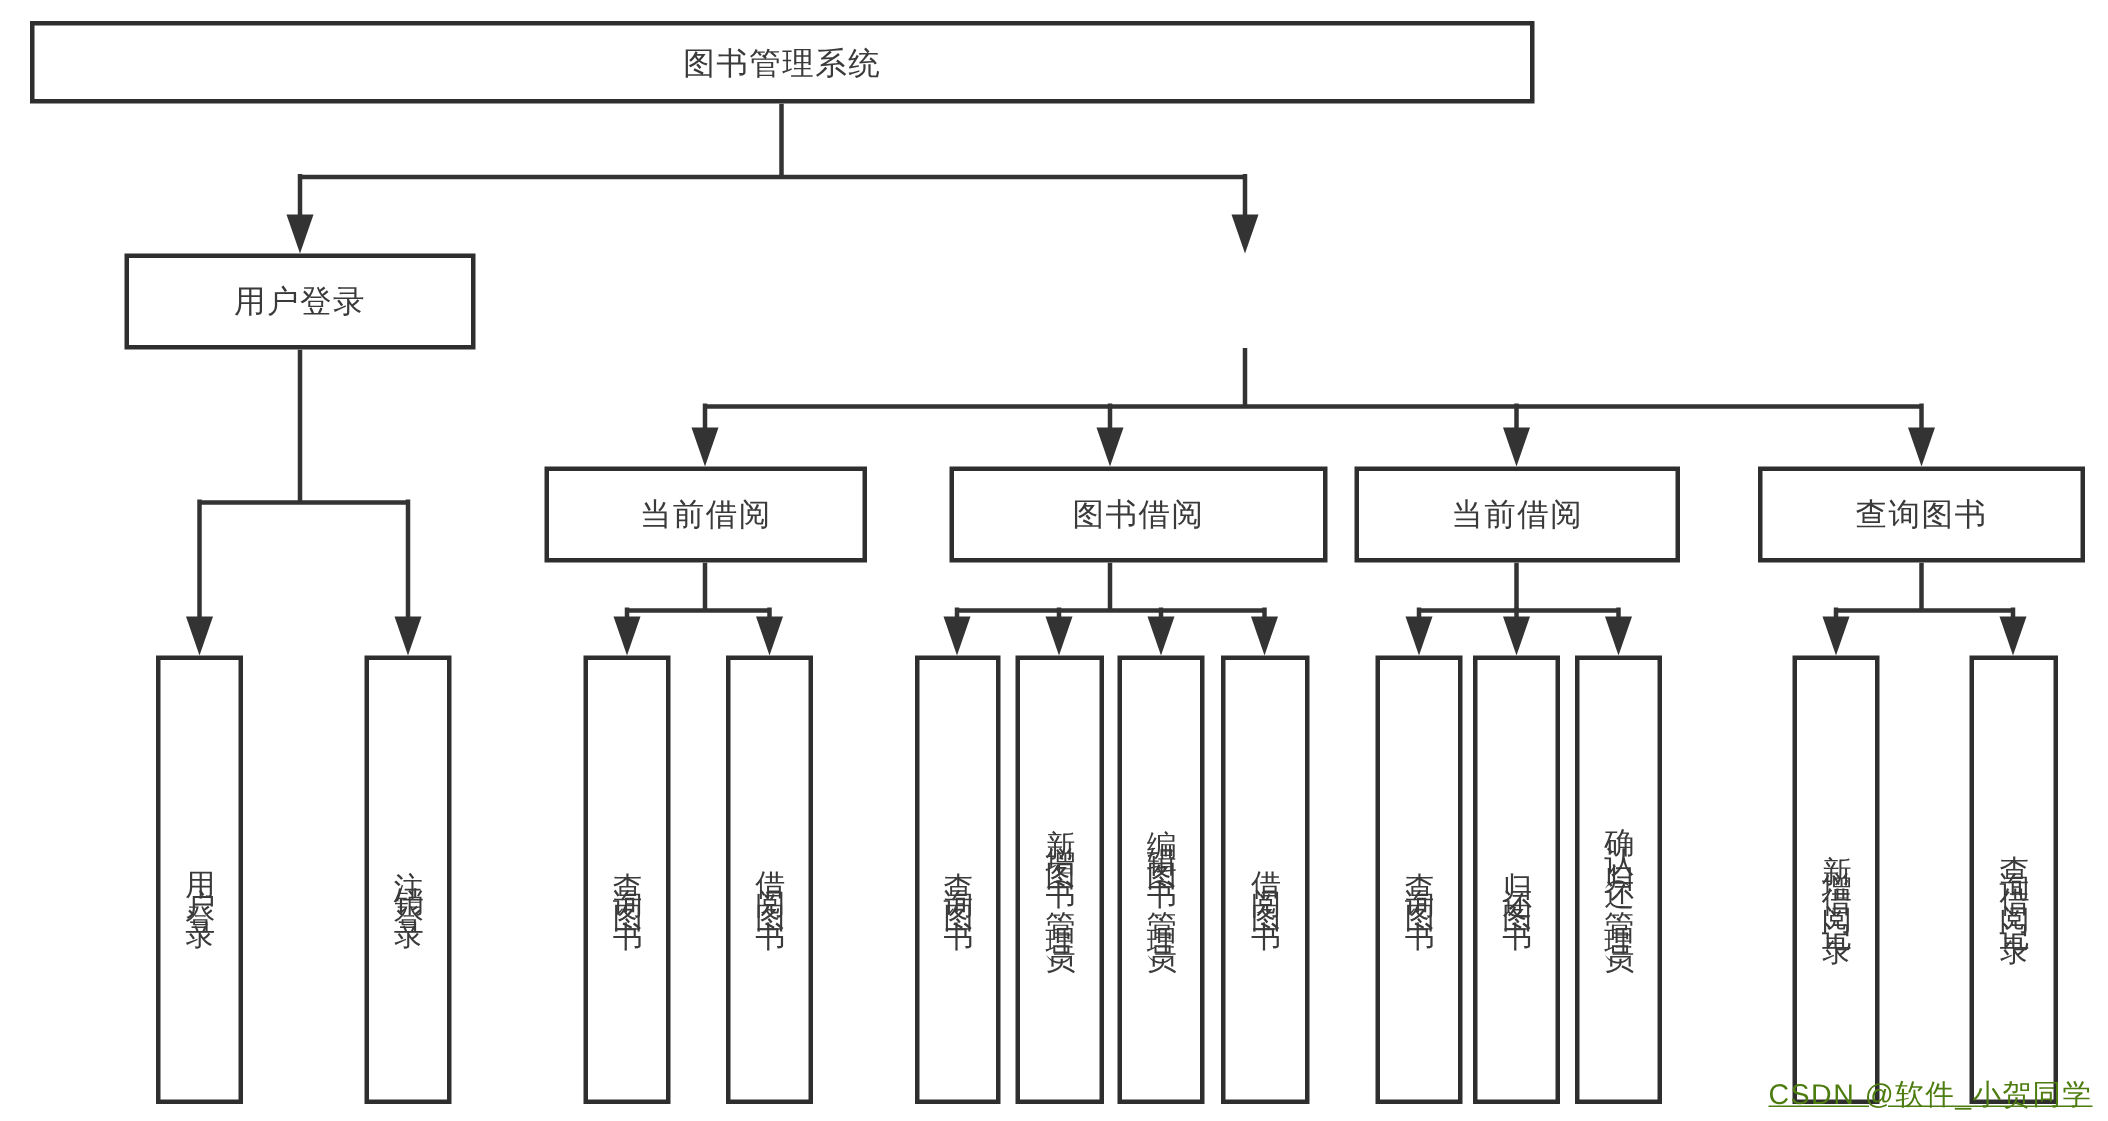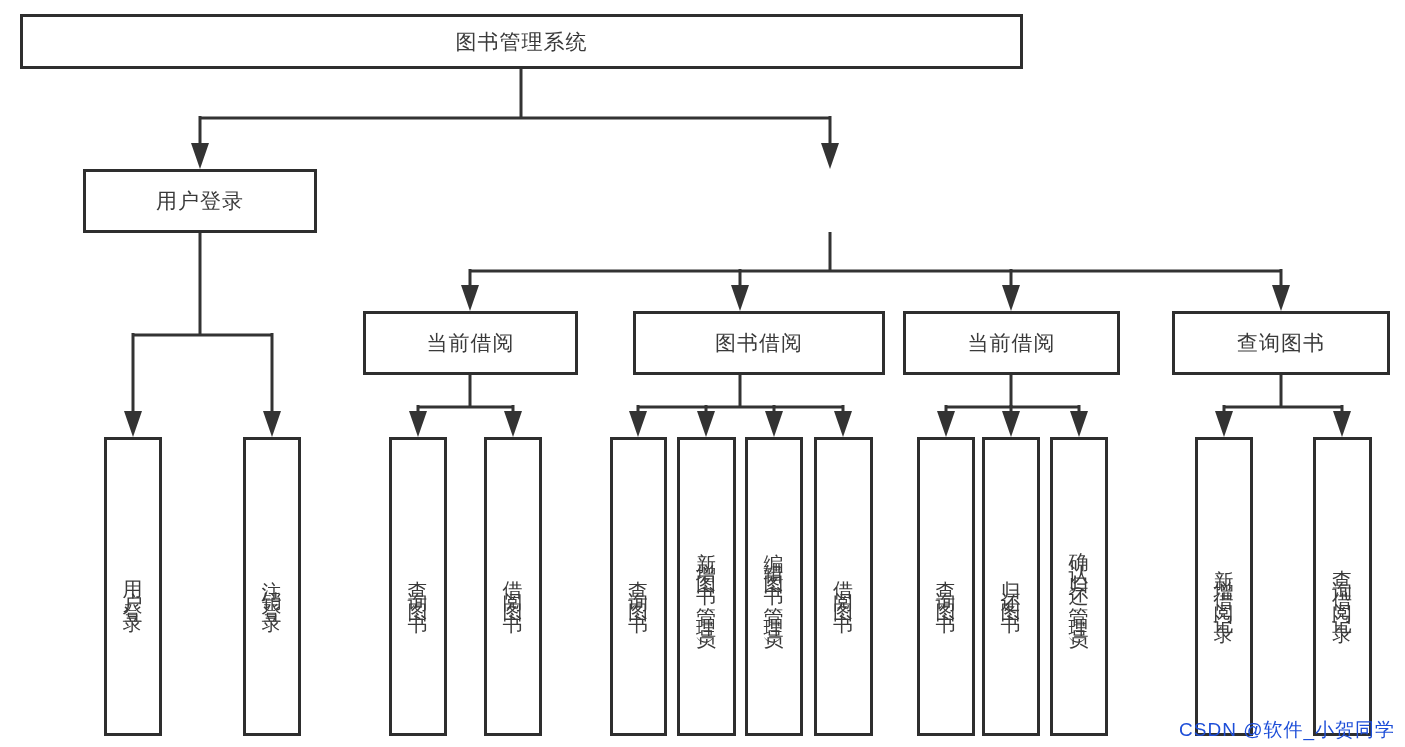--- a/index.html
+++ b/index.html
@@ -48,22 +48,23 @@
     text-orientation: mixed;
     letter-spacing: 11px;
     white-space: nowrap;
     line-height: 1;
   }
   .watermark {
     position: absolute;
     right: 10px;
     bottom: 4px;
     font-size: 19px;
-    color: #1d4ed8;
+    color: #4d7c0f;
     letter-spacing: 1px;
+    text-decoration: underline;
   }
 </style>
 </head>
 <body>
 
 <div class="canvas">
 
   <svg class="wires" viewBox="0 0 1405 747" xmlns="http://www.w3.org/2000/svg">
 
     <g stroke="#333333" stroke-width="3" fill="#333333">

